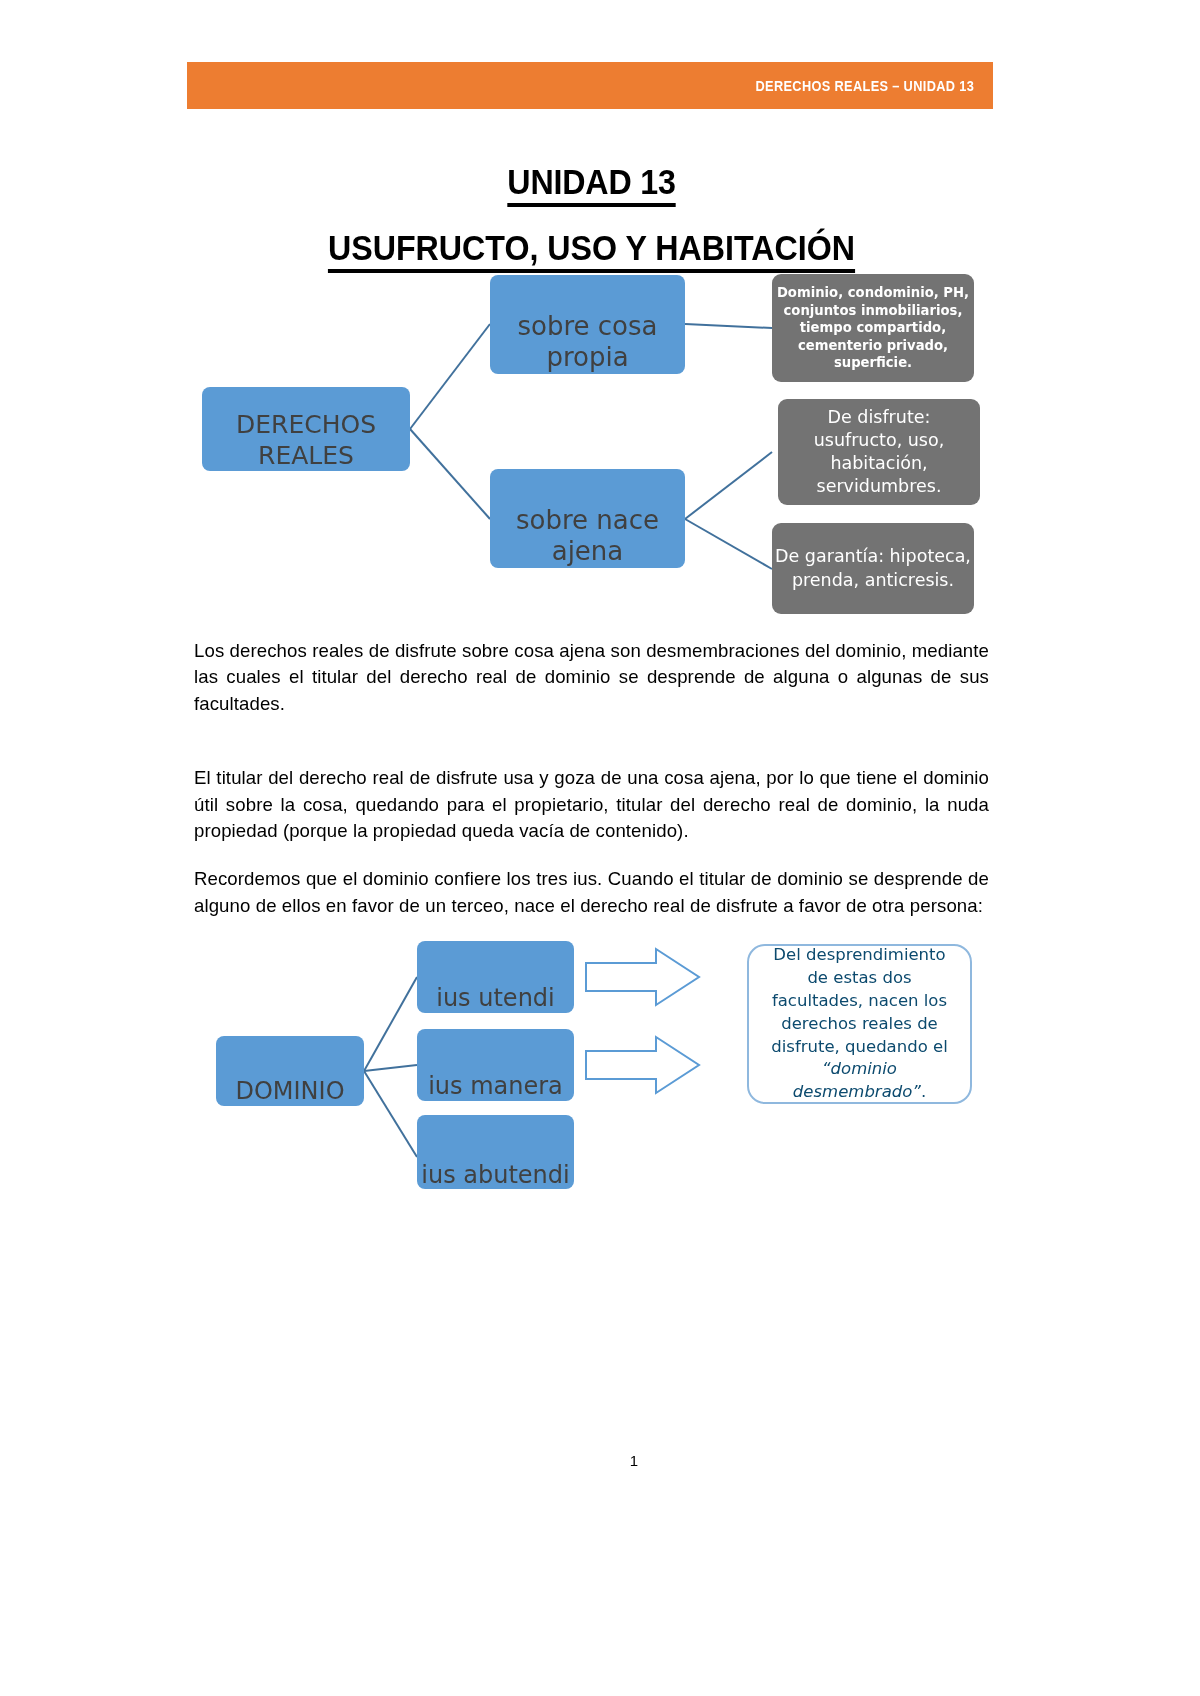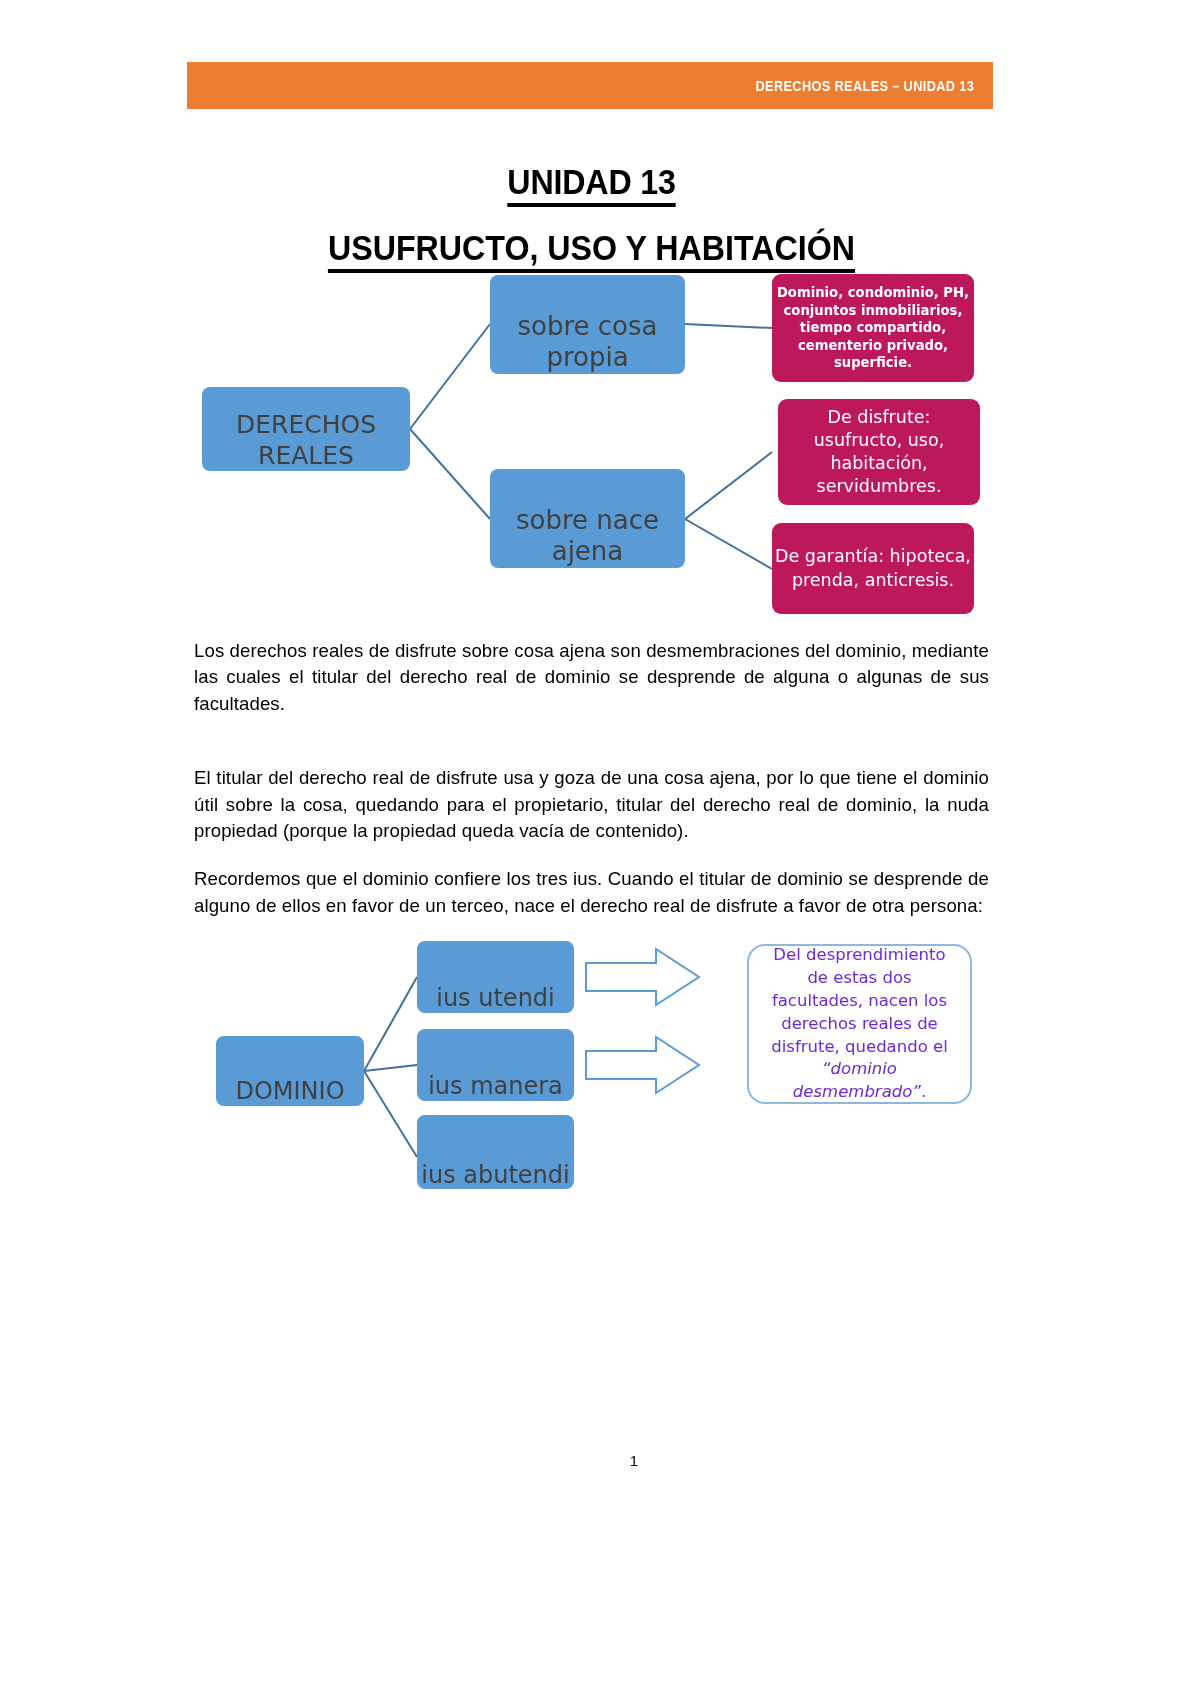--- a/index.html
+++ b/index.html
@@ -129,21 +129,21 @@
     width: 195px; height: 99px;
     font-size: 26px;
   }
   .n-ajena {
     left: 296px; top: 195px;
     width: 195px; height: 99px;
     font-size: 26px;
   }
   .leafbox {
     position: absolute;
-    background: #be185d;
+    background: #737373;
     border-radius: 9px;
     color: #ffffff;
     display: flex;
     align-items: center;
     justify-content: center;
     text-align: center;
     line-height: 1.32;
     font-weight: 600;
     font-family: "DejaVu Sans", sans-serif;
     padding: 4px 3px;
@@ -198,21 +198,21 @@
     position: absolute;
     left: 553px; top: 3px;
     width: 225px; height: 160px;
     border: 2px solid #8FB8DE;
     border-radius: 18px;
     background: #ffffff;
     display: flex;
     align-items: center;
     justify-content: center;
     text-align: center;
-    color: #6d28d9;
+    color: #0c4a6e;
     font-size: 16.5px;
     line-height: 1.38;
     padding: 8px 14px;
     font-family: "DejaVu Sans", sans-serif;
   }
   .callout i { font-style: italic; }
 
   
   .page-number {
     position: absolute;

